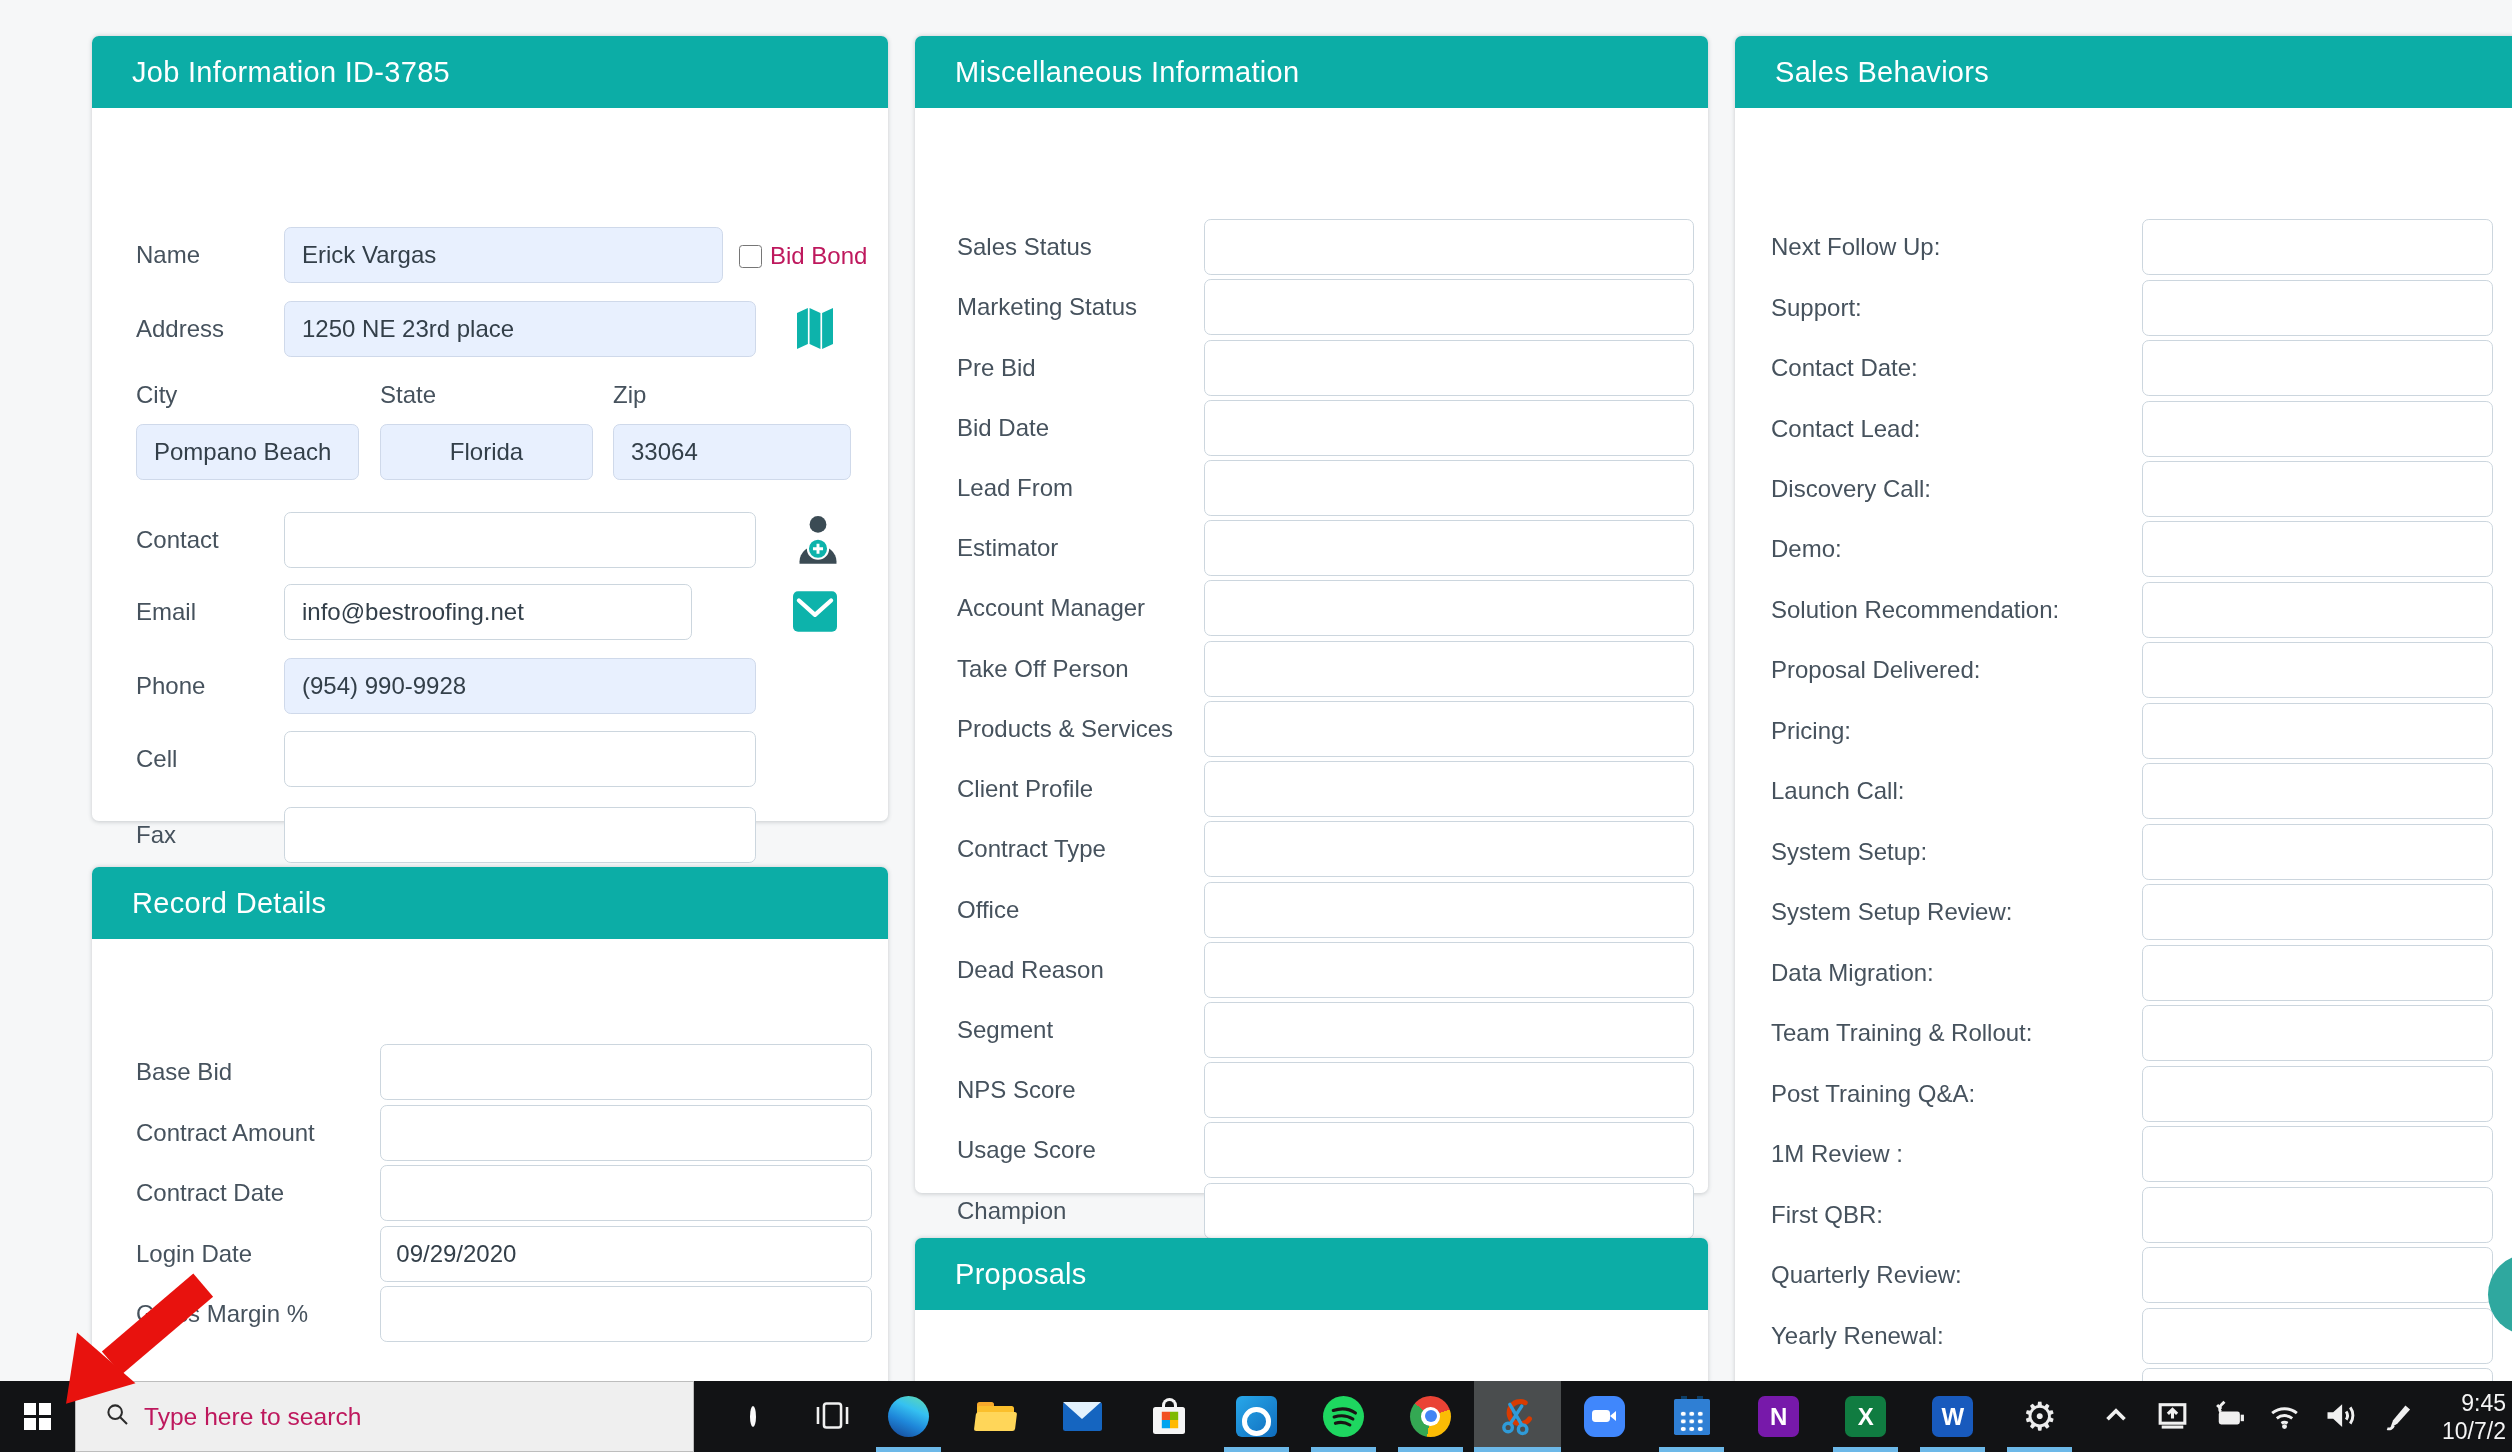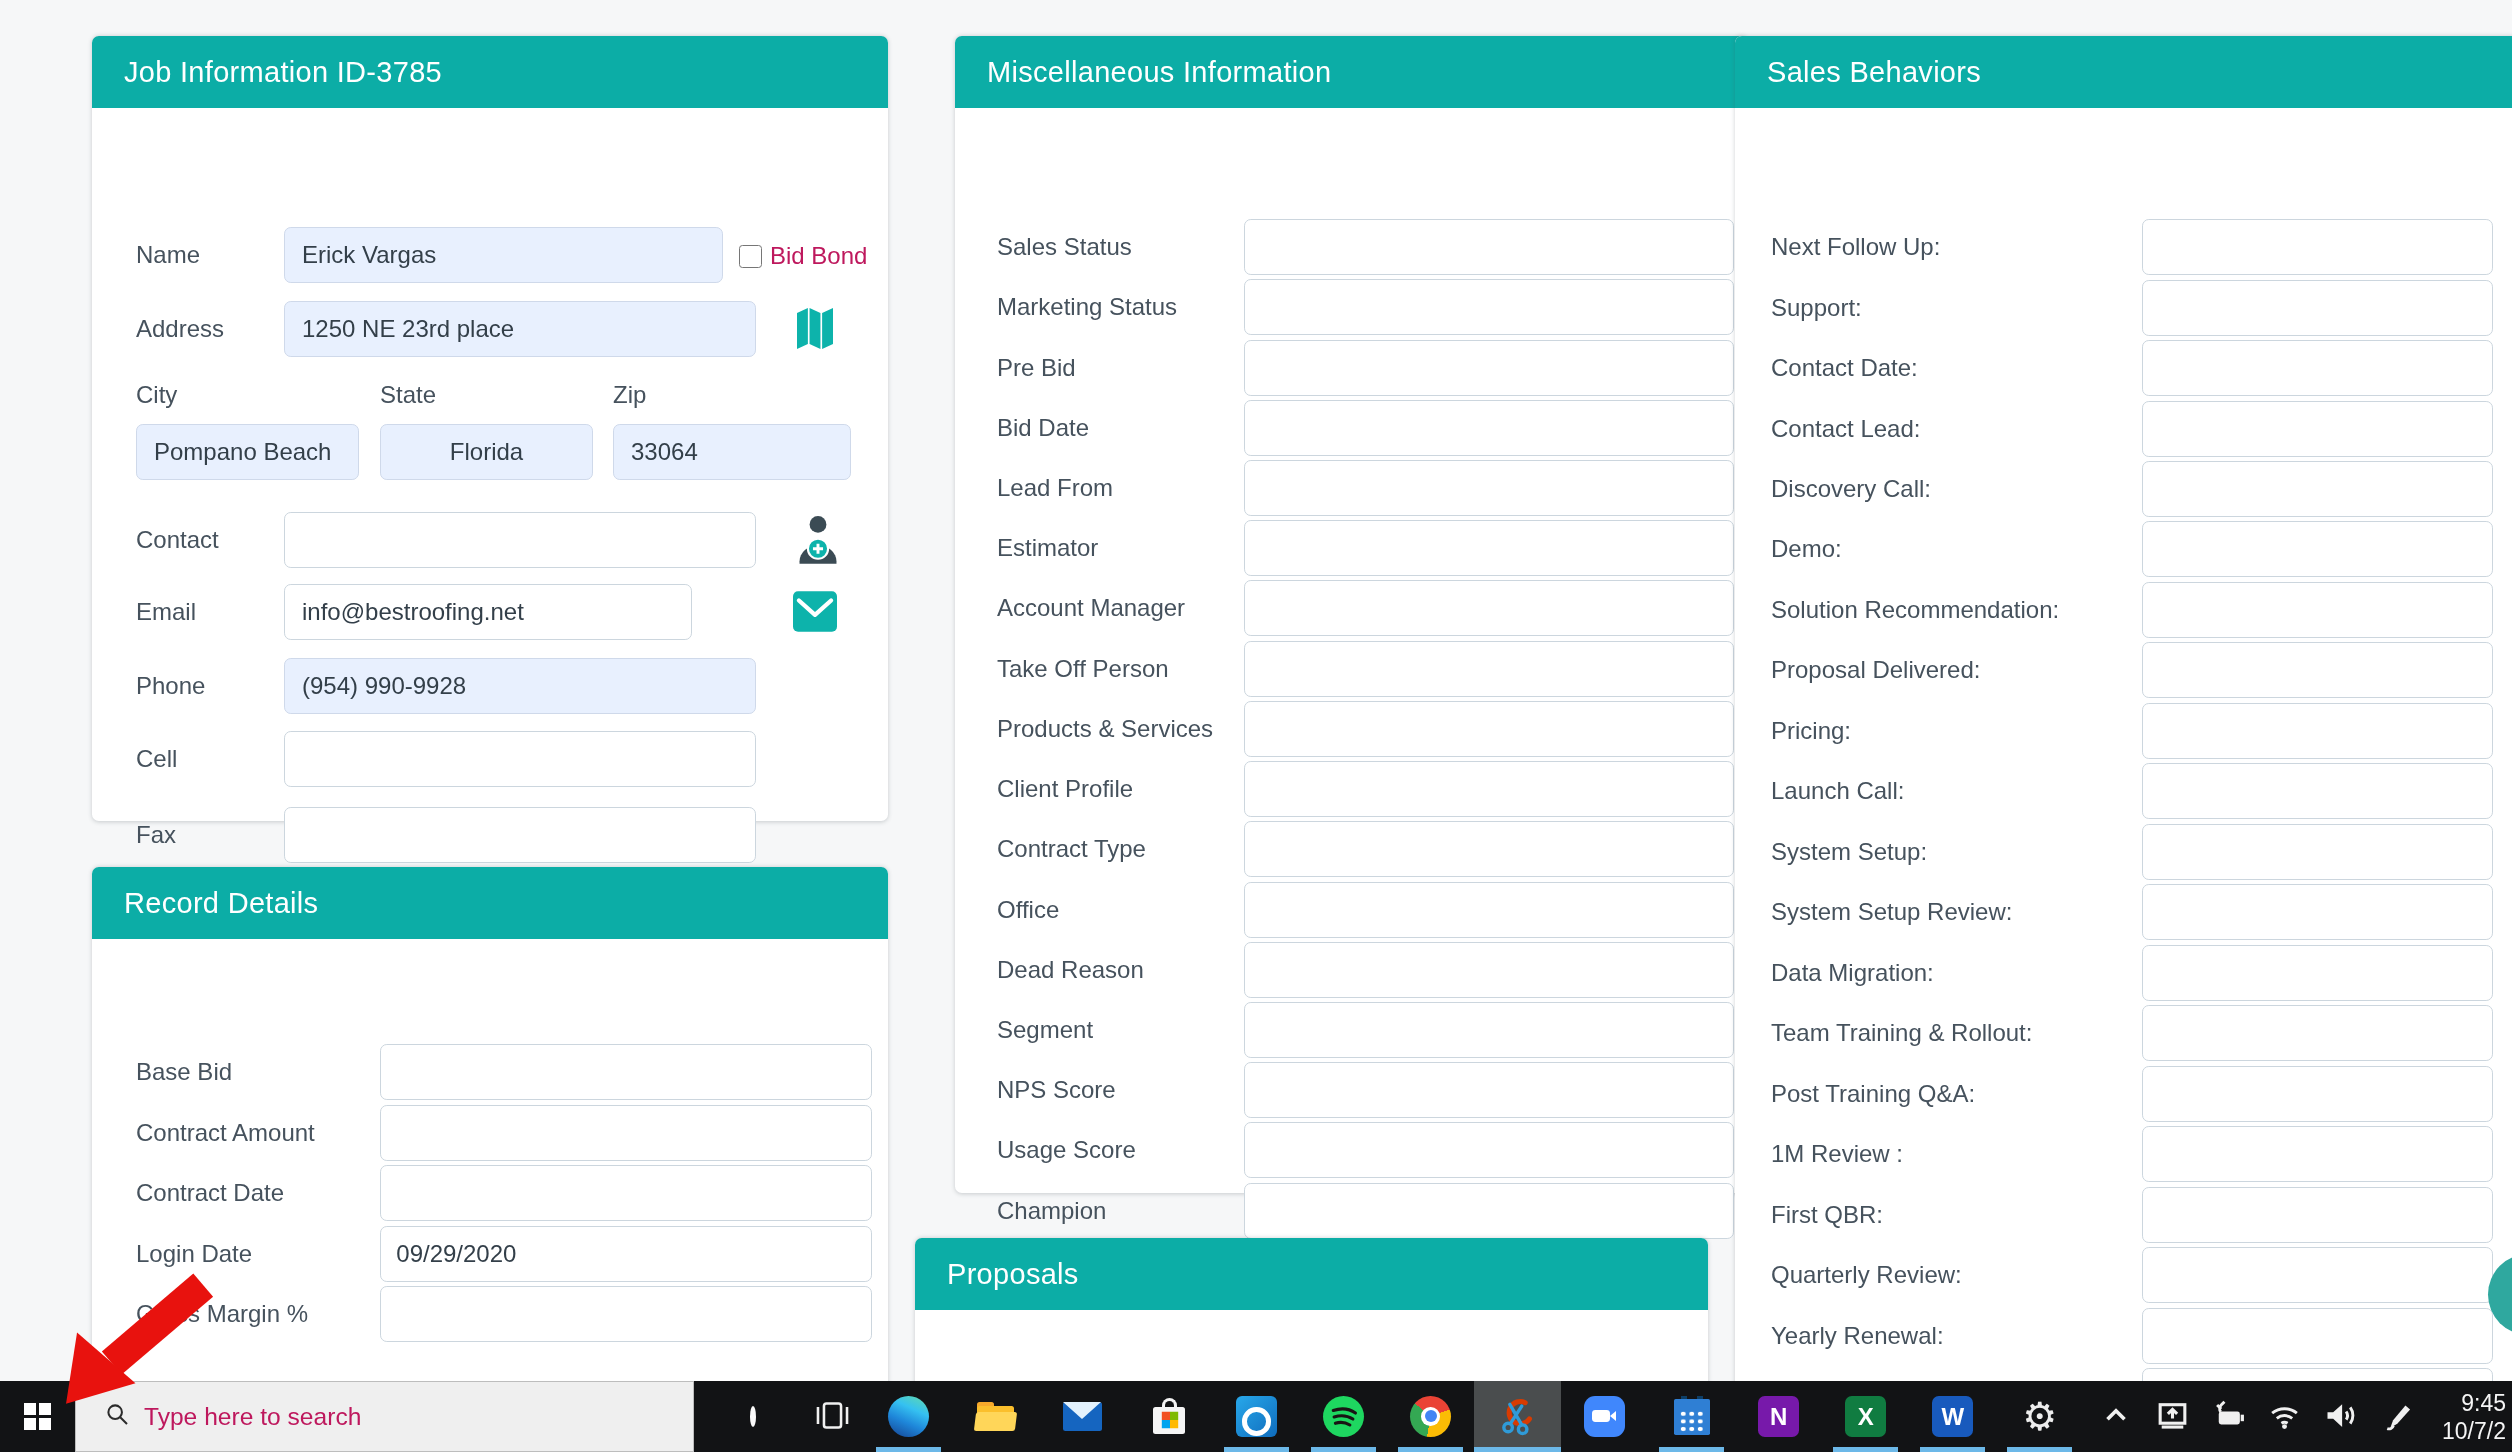--- a/index.html
+++ b/index.html
@@ -4,27 +4,27 @@
 <style>
   * { margin:0; padding:0; box-sizing:border-box; }
   html,body { width:2512px; height:1452px; overflow:hidden; background:#f6f7f8;
               font-family:"Liberation Sans","DejaVu Sans",sans-serif; }
   .page { position:absolute; inset:0; }
 
   
   .panel { position:absolute; background:#fff; border-radius:6.8px;
            box-shadow:0 0.8px 4.2px rgba(60,70,80,.25); }
   .panel-header { height:72px; background:#0cada6; border-radius:6.8px 6.8px 0 0;
-                  color:#fff; font-size:29px; line-height:72px; padding-left:32px;
+                  color:#fff; font-size:29px; line-height:72px; padding-left:40px;
                   font-weight:400; letter-spacing:0.3px; white-space:nowrap; overflow:hidden; }
   .panel-body { position:absolute; left:0; right:0; top:72px; bottom:0; }
 
   #job-panel    { left:92px; top:36px;  width:796px; height:785px; }
   #record-panel { left:92px; top:867px; width:796px; height:585px; }
-  #misc-panel   { left:915px; top:36px; width:793px; height:1157px;margin-left:40px; }
+  #misc-panel   { left:915px; top:36px; width:793px; height:1157px; }
   #proposals-panel { left:915px; top:1238px; width:793px; height:214px; }
   #sales-panel  { left:1735px; top:36px; width:806px; height:1416px; border-radius:6.8px 0 0 6.8px; }
 
   .lbl { position:absolute; font-size:24px; color:#46525d; white-space:nowrap; }
   .lh66 { line-height:56px; height:56px; }
 
   .tinput { position:absolute; height:56px; border:1.7px solid #ccd6de; border-radius:6.8px;
             background:#fff; font-size:24px; color:#333f49; padding:0 17px;
             font-family:inherit; outline:none; }
   .tinput.filled { background:#e8f0fe; border-color:#cfd9ea; }

